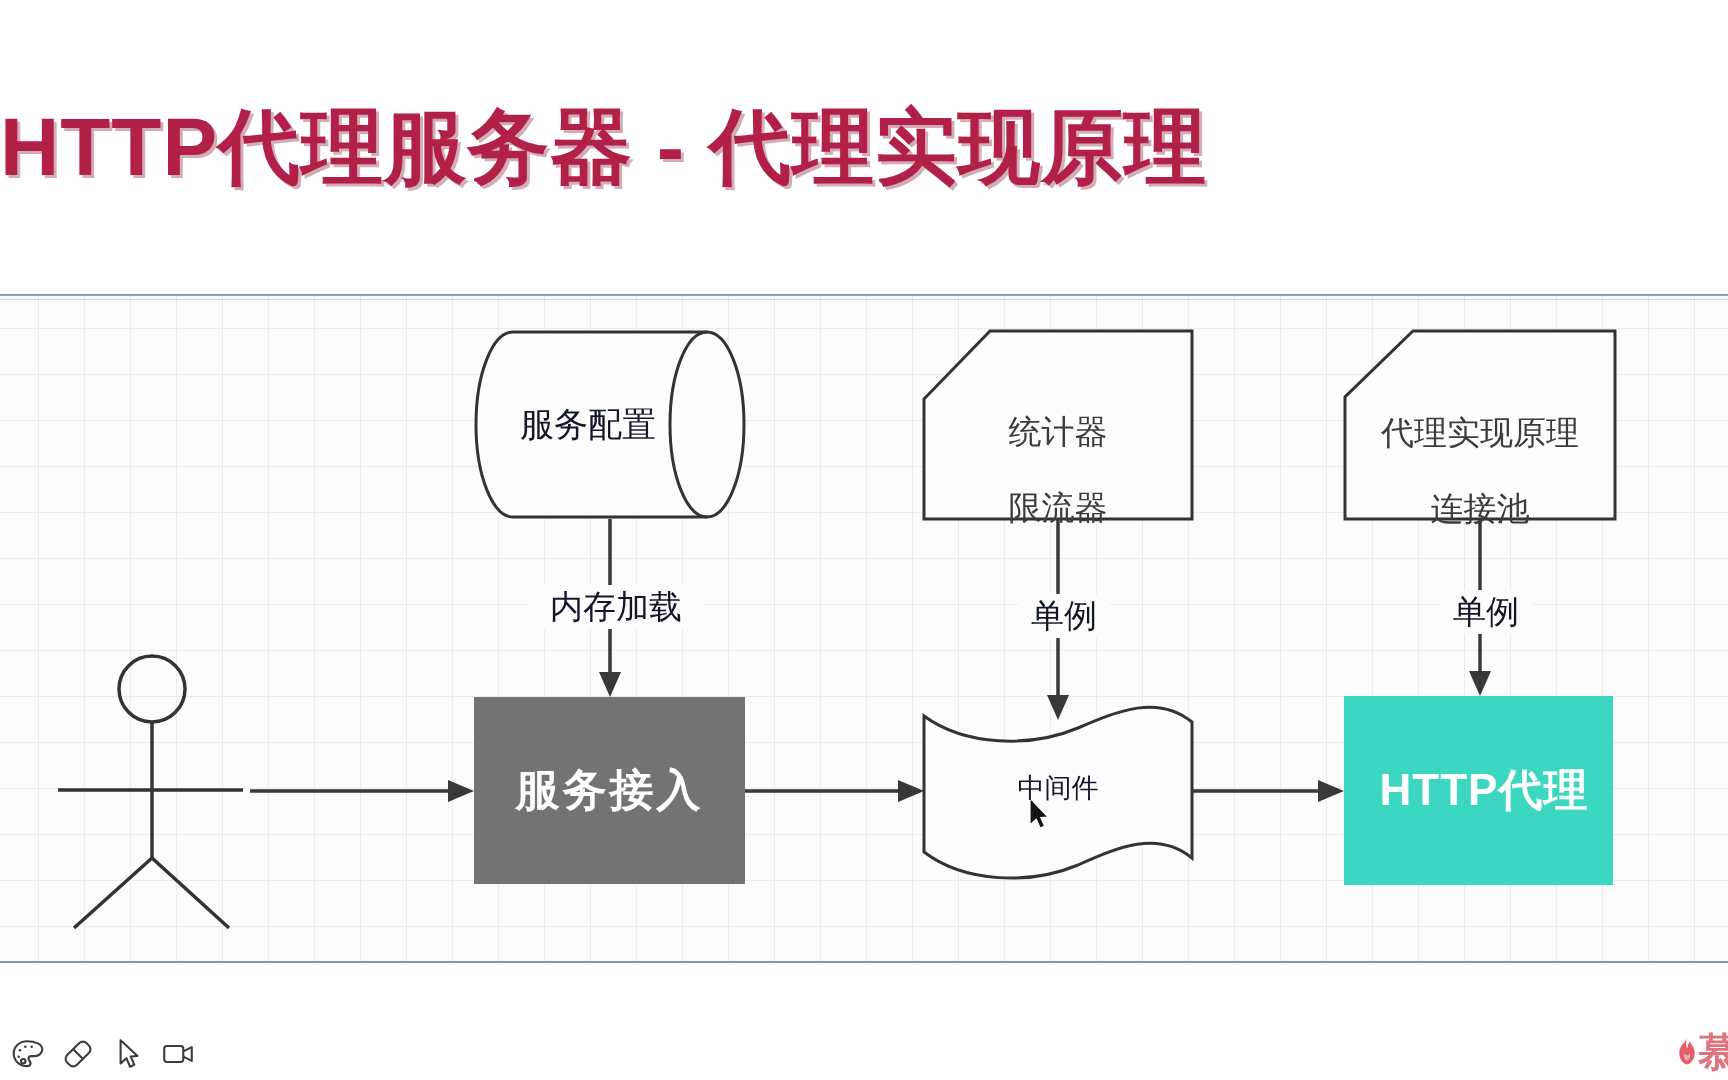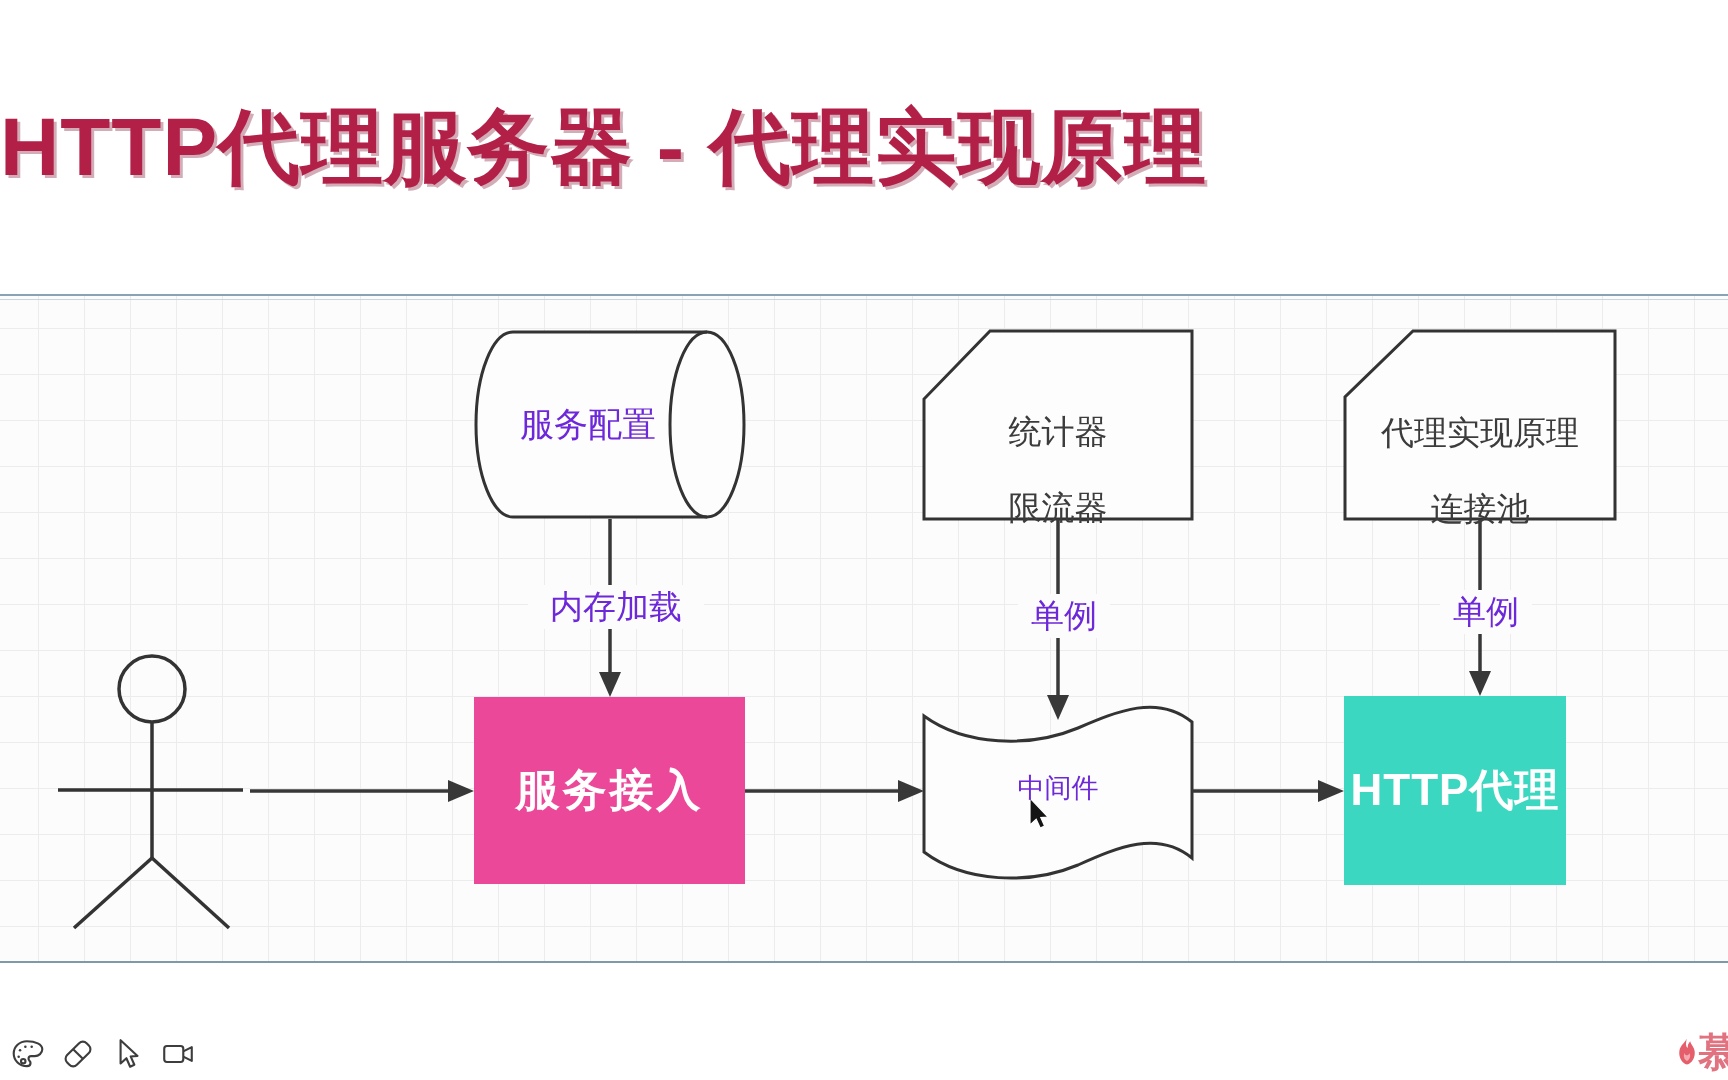--- a/index.html
+++ b/index.html
@@ -30,32 +30,32 @@
     box-sizing:border-box;
   }
   .board:before{
     content:"";position:absolute;left:0;top:3px;width:100%;height:1px;background:#c9d6de;
   }
   
   svg.overlay{position:absolute;left:0;top:0;width:1728px;height:1080px;}
   
   .lbl{
     position:absolute;display:flex;align-items:center;justify-content:center;
-    font-size:33px;color:#6d28d9;white-space:nowrap;
+    font-size:33px;color:#0f172a;white-space:nowrap;
   }
   .edge-lbl{background:#fcfcfc;padding:0 6px;}
   .node-2line{position:absolute;display:flex;flex-direction:column;align-items:center;justify-content:center;}
   .node-2line .row{height:44px;line-height:44px;font-size:33px;color:#3c3c3c;white-space:nowrap;margin-top:32px;}
   
   .box{
     position:absolute;display:flex;align-items:center;justify-content:center;
     color:#ffffff;font-weight:bold;font-size:44px;letter-spacing:3px;white-space:nowrap;
   }
-  .box.orange{left:474px;top:697px;width:271px;height:187px;background:#ec4899;}
-  .box.teal{left:1344px;top:696px;width:222px;height:189px;background:#3cd7c1;letter-spacing:1px;}
+  .box.orange{left:474px;top:697px;width:271px;height:187px;background:#737373;}
+  .box.teal{left:1344px;top:696px;width:258px;height:189px;background:#3cd7c1;letter-spacing:1px;padding-left:11px;}
   
   .footer-toolbar{position:absolute;left:10px;top:1034px;height:40px;display:flex;gap:14px;align-items:center;}
   .tool{width:36px;height:36px;display:flex;align-items:center;justify-content:center;}
   .brand{position:absolute;left:1678px;top:1028px;width:60px;height:50px;display:flex;align-items:flex-start;}
   .brand-char{font-size:40px;font-weight:bold;color:#e0737f;line-height:48px;margin-left:2px;}
 </style>
 </head>
 <body>
 
 <div id="stage">

